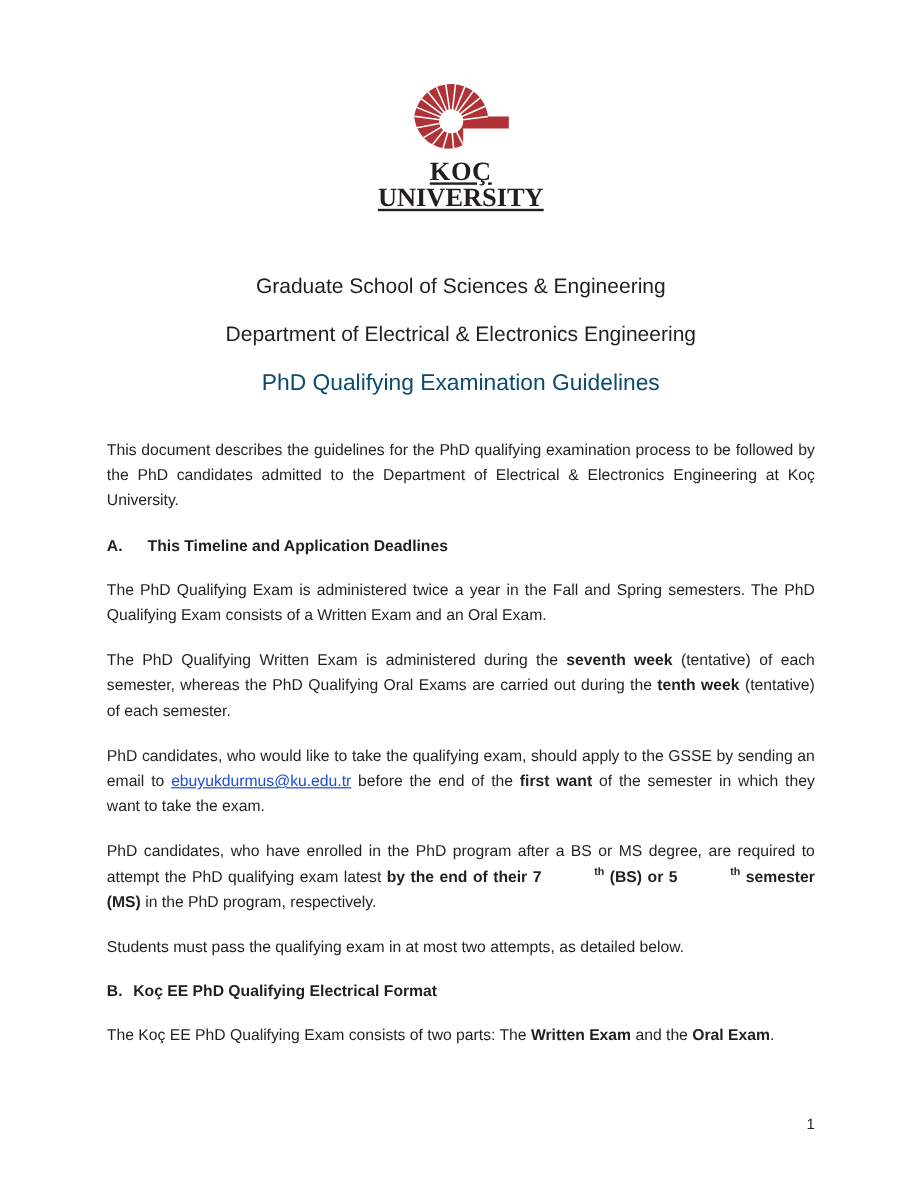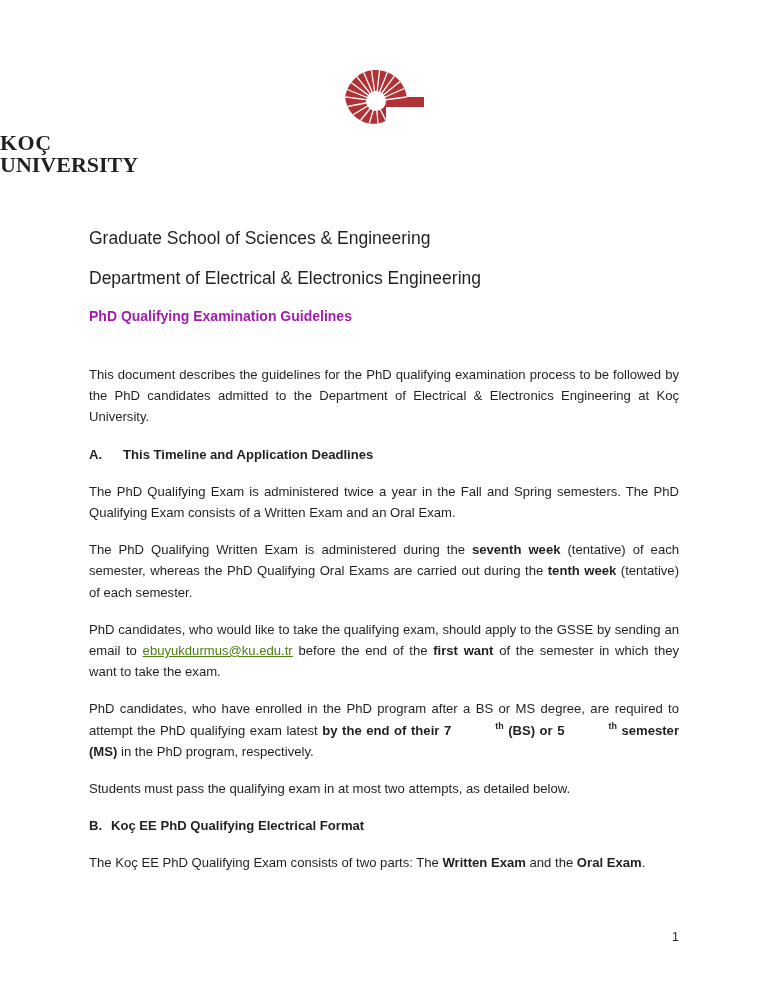--- a/index.html
+++ b/index.html
@@ -24,21 +24,22 @@
     height: 994px;
     background: #ffffff;
   }
 
   
   .logo-block {
     position: absolute;
     left: 0;
     top: 70px;
     width: 768px;
-    text-align: left;
+    text-align: center;
+    text-decoration: underline;
   }
   .logo-mark {
     display: block;
     margin: 0 auto;
     width: 86px;
     height: 56px;
   }
   .logo-word {
     display: block;
     margin: 6px auto 0 auto;
@@ -57,33 +58,33 @@
     font-size: 22px;
     letter-spacing: 0px;
   }
 
   
   .titles {
     position: absolute;
     left: 89px;
     top: 228px;
     width: 590px;
-    text-align: left;
+    text-align: center;
   }
   .title-1, .title-2 {
     font-size: 17.5px;
     font-weight: normal;
     color: #231f20;
     margin: 0 0 18px 0;
     line-height: 1.25;
   }
   .title-3 {
-    font-size: 14px;
-    font-weight: bold;
-    color: #a21caf;
+    font-size: 19px;
+    font-weight: normal;
+    color: #0c4a6e;
     margin: 6px 0 0 0;
     line-height: 1.25;
   }
 
   
   .body-col {
     position: absolute;
     left: 89px;
     top: 364px;
     width: 590px;
@@ -115,21 +116,21 @@
   h2.section.wide .sec-letter { width: 34px; }
   h2.section.narrow .sec-letter { width: 22px; }
 
   b.bu {
     font-weight: bold;
   }
   b.bonly { font-weight: bold; text-decoration: none; text-align: right; }
   sup.sup { font-size: 0.68em; vertical-align: super; line-height: 0; margin-left: 44px; }
 
   a.mail {
-    color: #4d7c0f;
+    color: #1d4ed8;
     text-decoration: underline;
   }
 
   .page-number {
     position: absolute;
     left: 0;
     top: 930px;
     width: 679px;
     text-align: right;
     font-size: 12.4px;

